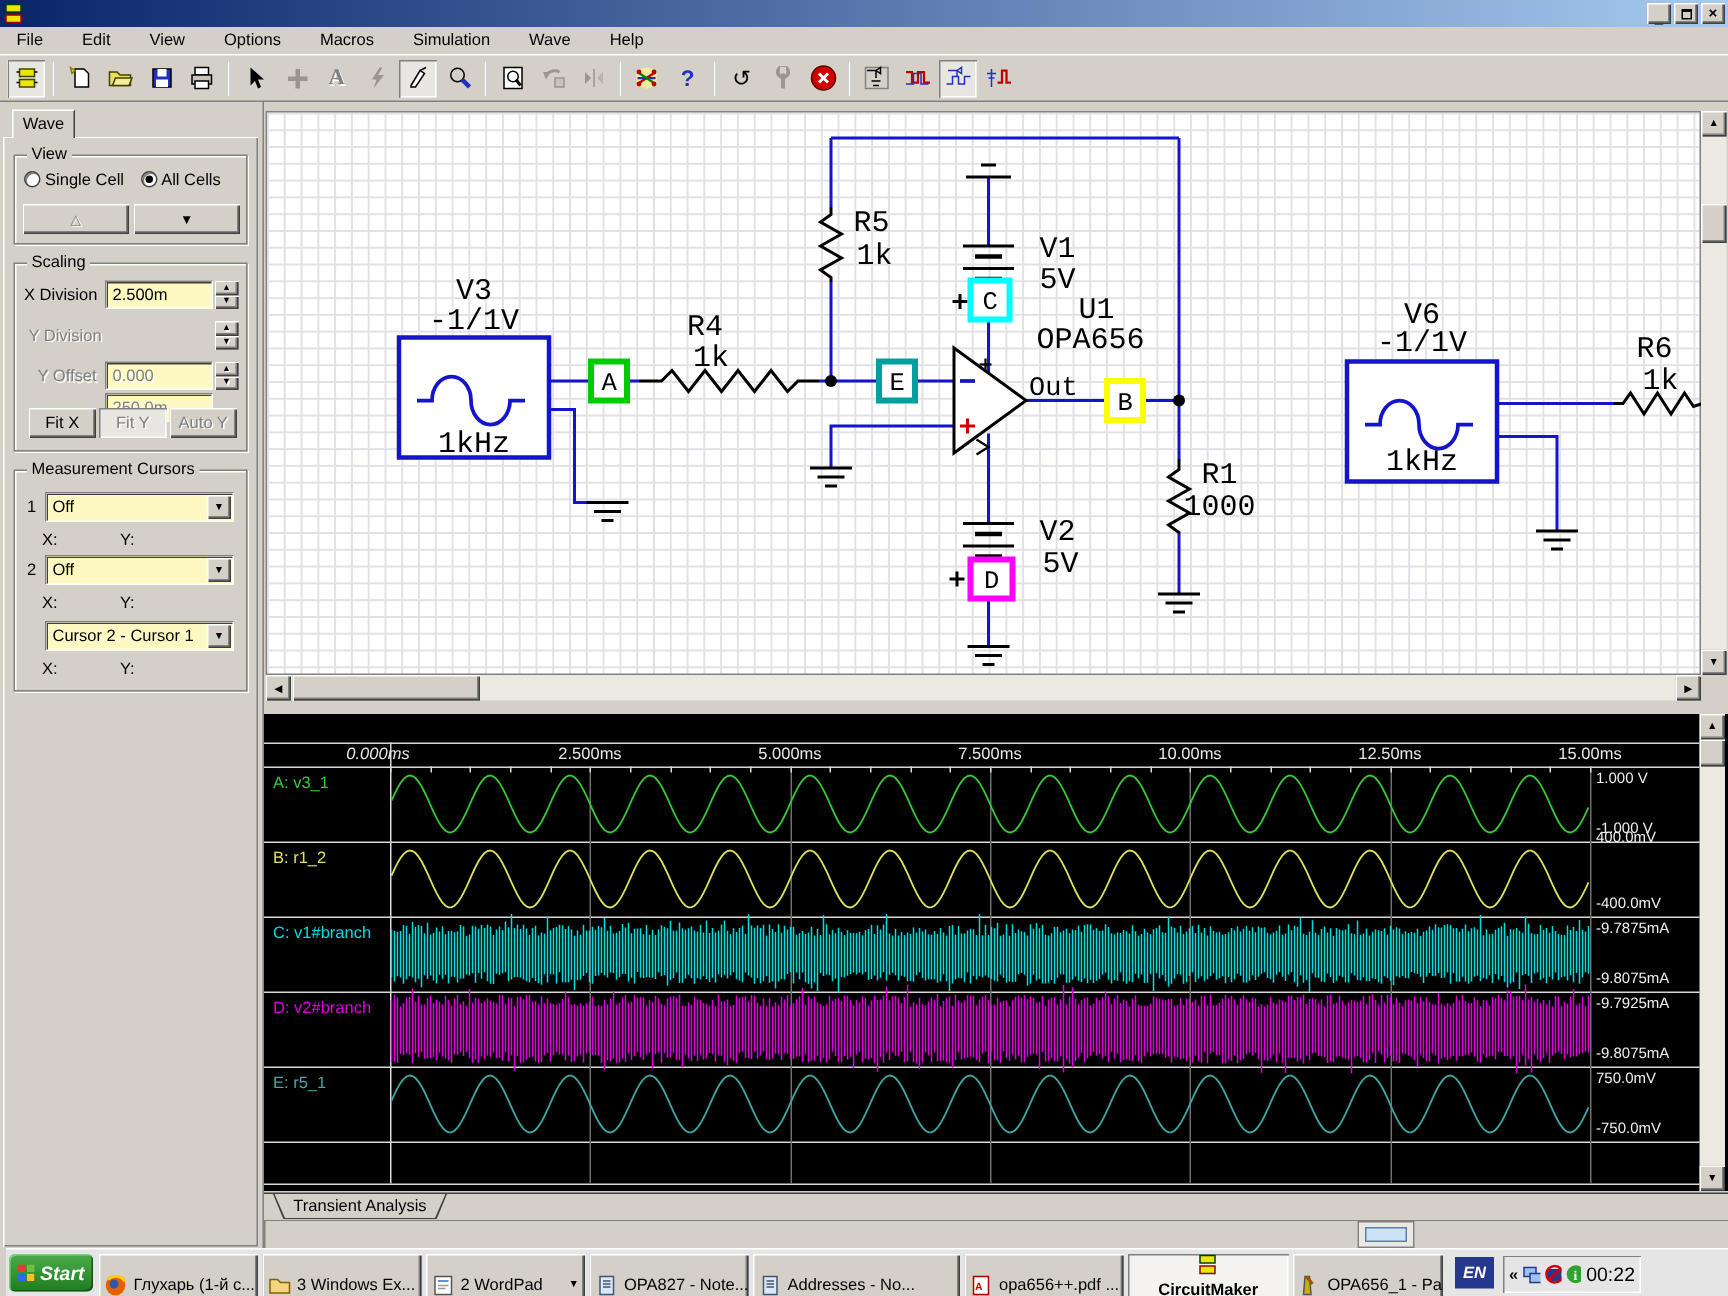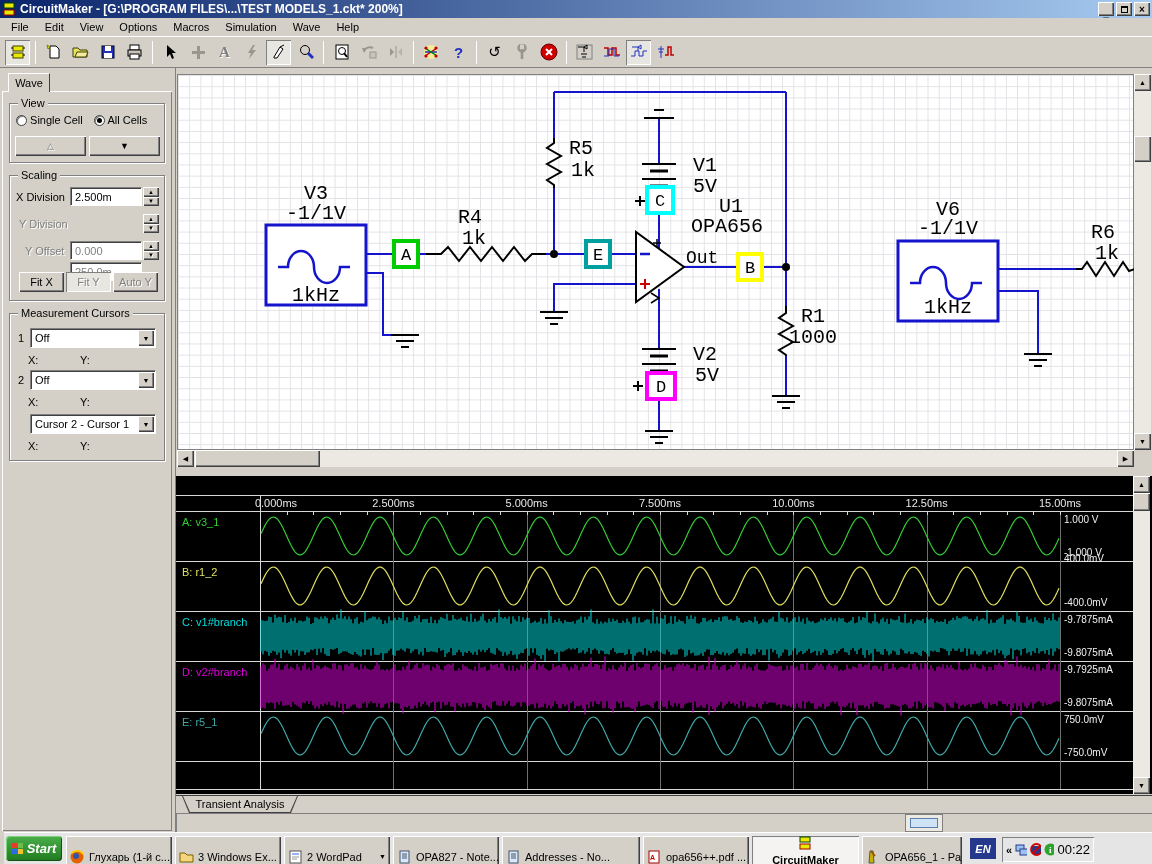--- a/index.html
+++ b/index.html
@@ -1,29 +1,29 @@
 <!DOCTYPE html>
 <html><head>
 <meta charset="utf-8">
 <style>
   *{margin:0;padding:0;box-sizing:border-box;}
   html,body{width:1152px;height:864px;overflow:hidden;}
   body{position:relative;font-family:"Liberation Sans",sans-serif;background:#d4d0c8;color:#000;font-size:11px;}
   .abs{position:absolute;}
   .raised{background:#d4d0c8;box-shadow:inset 1px 1px 0 #ffffff,inset -1px -1px 0 #404040,inset -2px -2px 0 #808080;}
   .pressed{background:#e8e6e0;box-shadow:inset 1px 1px 0 #808080,inset -1px -1px 0 #ffffff;}
-  .sunken{background:#ffffff;border:1px solid;border-color:#808080 #fff #fff #808080;box-shadow:inset 1px 1px 0 #404040;}
+  .sunken{background:#fef9c3;border:1px solid;border-color:#808080 #fff #fff #808080;box-shadow:inset 1px 1px 0 #404040;}
   .disabled{color:#808080;text-shadow:1px 1px 0 #fff;}
   
   #titlebar{left:0;top:0;width:1152px;height:18px;background:linear-gradient(90deg,#0a246a,#a6caf0);display:flex;align-items:center;padding:0 2px;}
   #title-text{color:#fff;font-weight:bold;font-size:12px;margin-left:4px;white-space:nowrap;}
   .tb-btn{width:16px;height:14px;margin-left:2px;display:flex;align-items:center;justify-content:center;font-size:10px;font-weight:bold;}
   #titlebar-right{margin-left:auto;display:flex;}
   
-  #menubar{left:0;top:18px;width:1152px;height:19px;display:flex;align-items:center;padding-left:4px;gap:2px;border-bottom:1px solid #fff;}
+  #menubar{left:0;top:18px;width:1152px;height:19px;display:flex;align-items:center;padding-left:4px;gap:12px;border-bottom:1px solid #fff;}
   .mi{padding:2px 7px;}
   
   #toolbar{left:0;top:37px;width:1152px;height:31px;display:flex;align-items:center;padding-left:4px;border-bottom:1px solid #808080;}
   .tbtn{width:25px;height:25px;display:flex;align-items:center;justify-content:center;margin:0 1px;}
   .tsep2{width:1px;height:23px;background:#808080;border-right:1px solid #fff;margin:0 4px;}
   
   #left-panel{left:0;top:68px;width:176px;height:764px;background:#d4d0c8;border-right:1px solid #808080;}
   #wave-tab{left:8px;top:5px;width:42px;height:19px;background:#d4d0c8;border:1px solid;border-color:#fff #404040 #d4d0c8 #fff;border-bottom:none;text-align:center;padding-top:3px;z-index:2;}
   #panel-body{left:2px;top:23px;width:170px;height:740px;background:#d4d0c8;box-shadow:inset 1px 1px 0 #fff,inset -1px -1px 0 #808080;}
   .group{position:absolute;border:1px solid #808080;box-shadow:inset 1px 1px 0 #fff,1px 1px 0 #fff;}
@@ -81,21 +81,20 @@
 
 <div class="abs" id="titlebar">
   <svg class="ico" width="14" height="14">
       <rect x="2" y="1" width="10" height="5" fill="#e8e800" stroke="#004000"></rect>
       <rect x="2" y="8" width="10" height="5" fill="#e8e800" stroke="#a00000"></rect>
       <line x1="0" y1="3" x2="2" y2="3" stroke="#004000"></line>
       <line x1="12" y1="3" x2="14" y2="3" stroke="#004000"></line>
       <line x1="0" y1="10" x2="2" y2="10" stroke="#a00000"></line>
       <line x1="12" y1="10" x2="14" y2="10" stroke="#a00000"></line>
     </svg>
-  <span id="title-text">CircuitMaker - [G:\PROGRAM FILES\...\TEST MODELS_1.ckt* 200%]</span>
   <div id="titlebar-right">
     <div class="tb-btn raised">
         <span style="margin-top:6px;">_</span>
       </div>
     <div class="tb-btn raised">
         <span style="width:7px;height:7px;border:1px solid #000;border-top-width:2px;display:block;"></span>
       </div>
     <div class="tb-btn raised">×</div>
   </div>
 </div>
@@ -523,21 +522,21 @@
   <div id="wave-plot">
       <div class="wline" style="left: 0px; top: 19px; width: 957px; height: 1px;"></div>
       <div class="wline" style="left: 0px; top: 35px; width: 957px; height: 1px;"></div>
       <div class="wline" style="left: 0px; top: 85px; width: 957px; height: 1px;"></div>
       <div class="wline" style="left: 0px; top: 135px; width: 957px; height: 1px;"></div>
       <div class="wline" style="left: 0px; top: 185px; width: 957px; height: 1px;"></div>
       <div class="wline" style="left: 0px; top: 235px; width: 957px; height: 1px;"></div>
       <div class="wline" style="left: 0px; top: 285px; width: 957px; height: 1px;"></div>
       <div class="wline" style="left: 0px; top: 313px; width: 957px; height: 1px;"></div>
       <div class="wline" style="left: 84px; top: 19px; width: 1px; height: 294px;"></div>
-      <div class="t-label" style="left: 100px; top: 21px;">0.000ms</div>
+      <div class="t-label" style="left: 76px; top: 21px; font-style: italic;">0.000ms</div>
       <div class="t-label" style="left: 217.333px; top: 21px;">2.500ms</div>
       <div class="gline" style="left: 217px; top: 35px; width: 1px; height: 278px;"></div>
       <div class="t-label" style="left: 350.667px; top: 21px;">5.000ms</div>
       <div class="gline" style="left: 351px; top: 35px; width: 1px; height: 278px;"></div>
       <div class="t-label" style="left: 484px; top: 21px;">7.500ms</div>
       <div class="gline" style="left: 484px; top: 35px; width: 1px; height: 278px;"></div>
       <div class="t-label" style="left: 617.333px; top: 21px;">10.00ms</div>
       <div class="gline" style="left: 617px; top: 35px; width: 1px; height: 278px;"></div>
       <div class="t-label" style="left: 750.667px; top: 21px;">12.50ms</div>
       <div class="gline" style="left: 751px; top: 35px; width: 1px; height: 278px;"></div>

